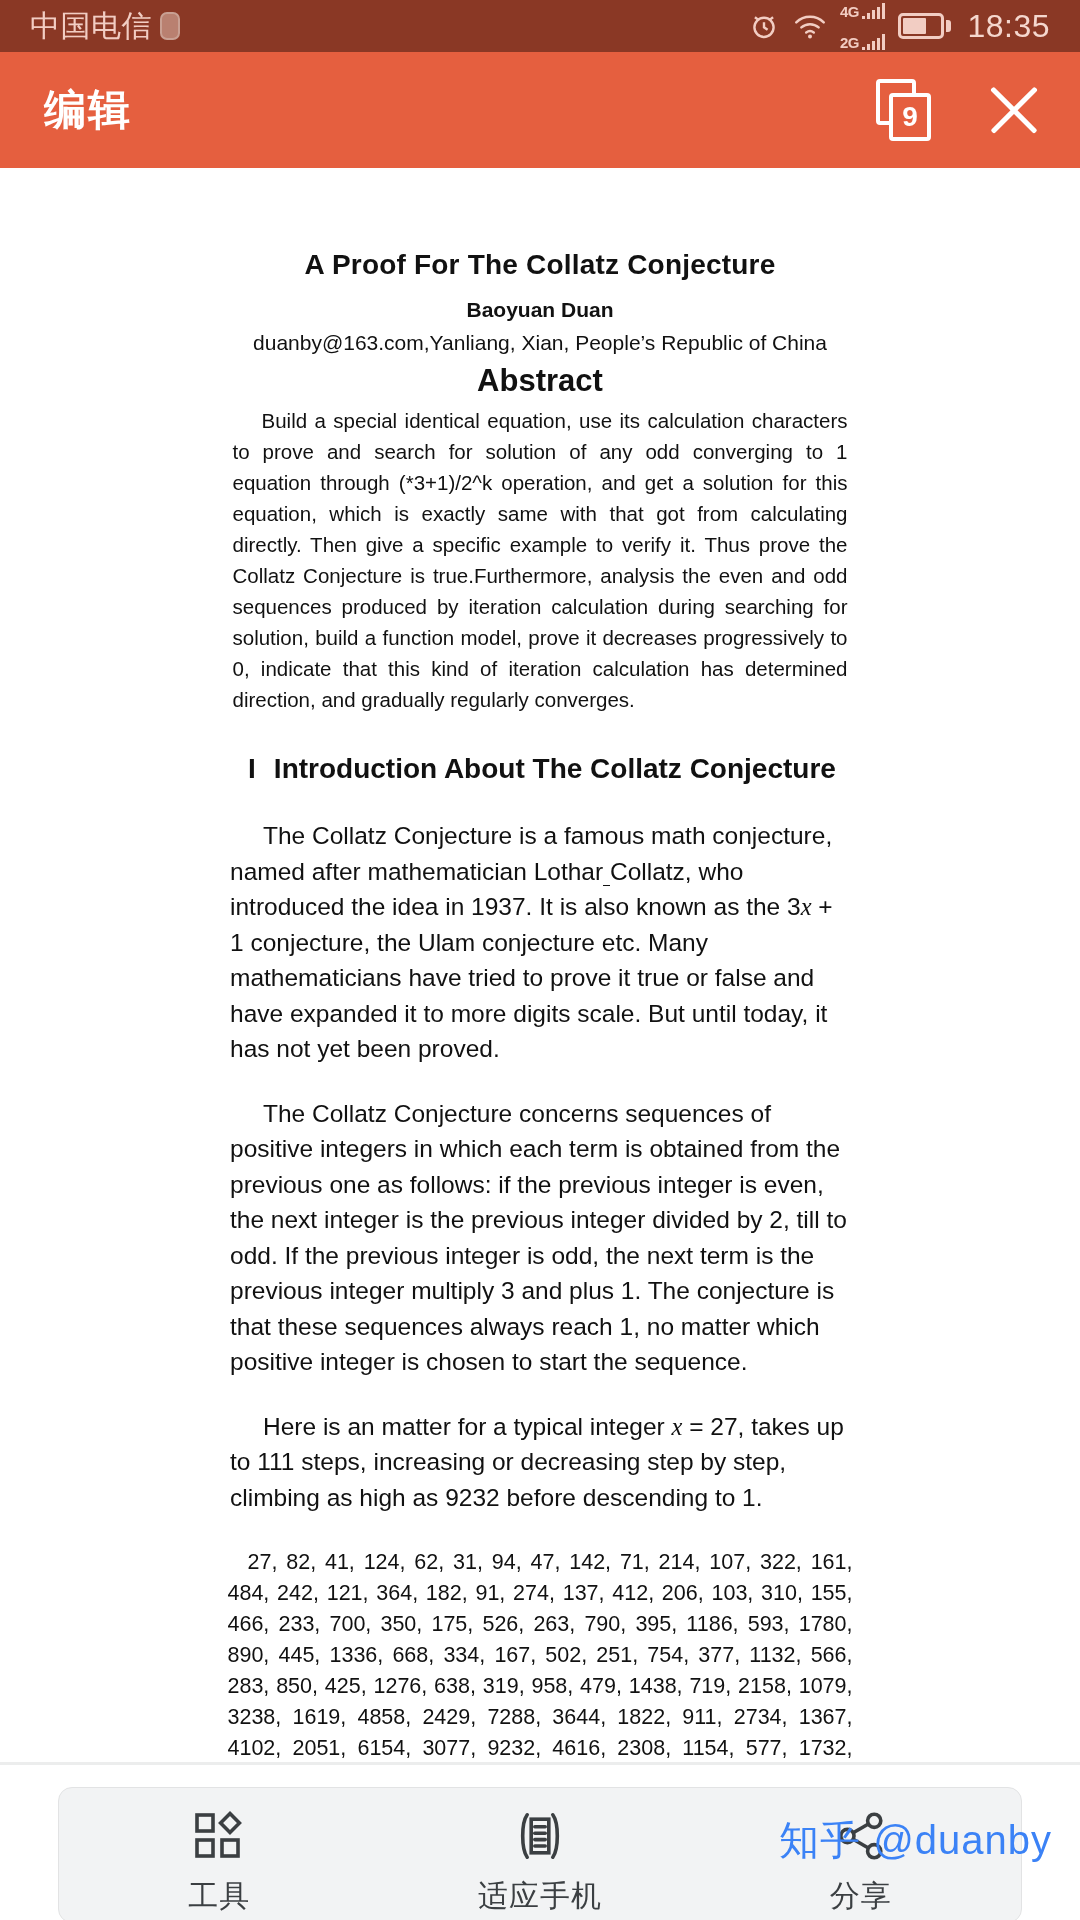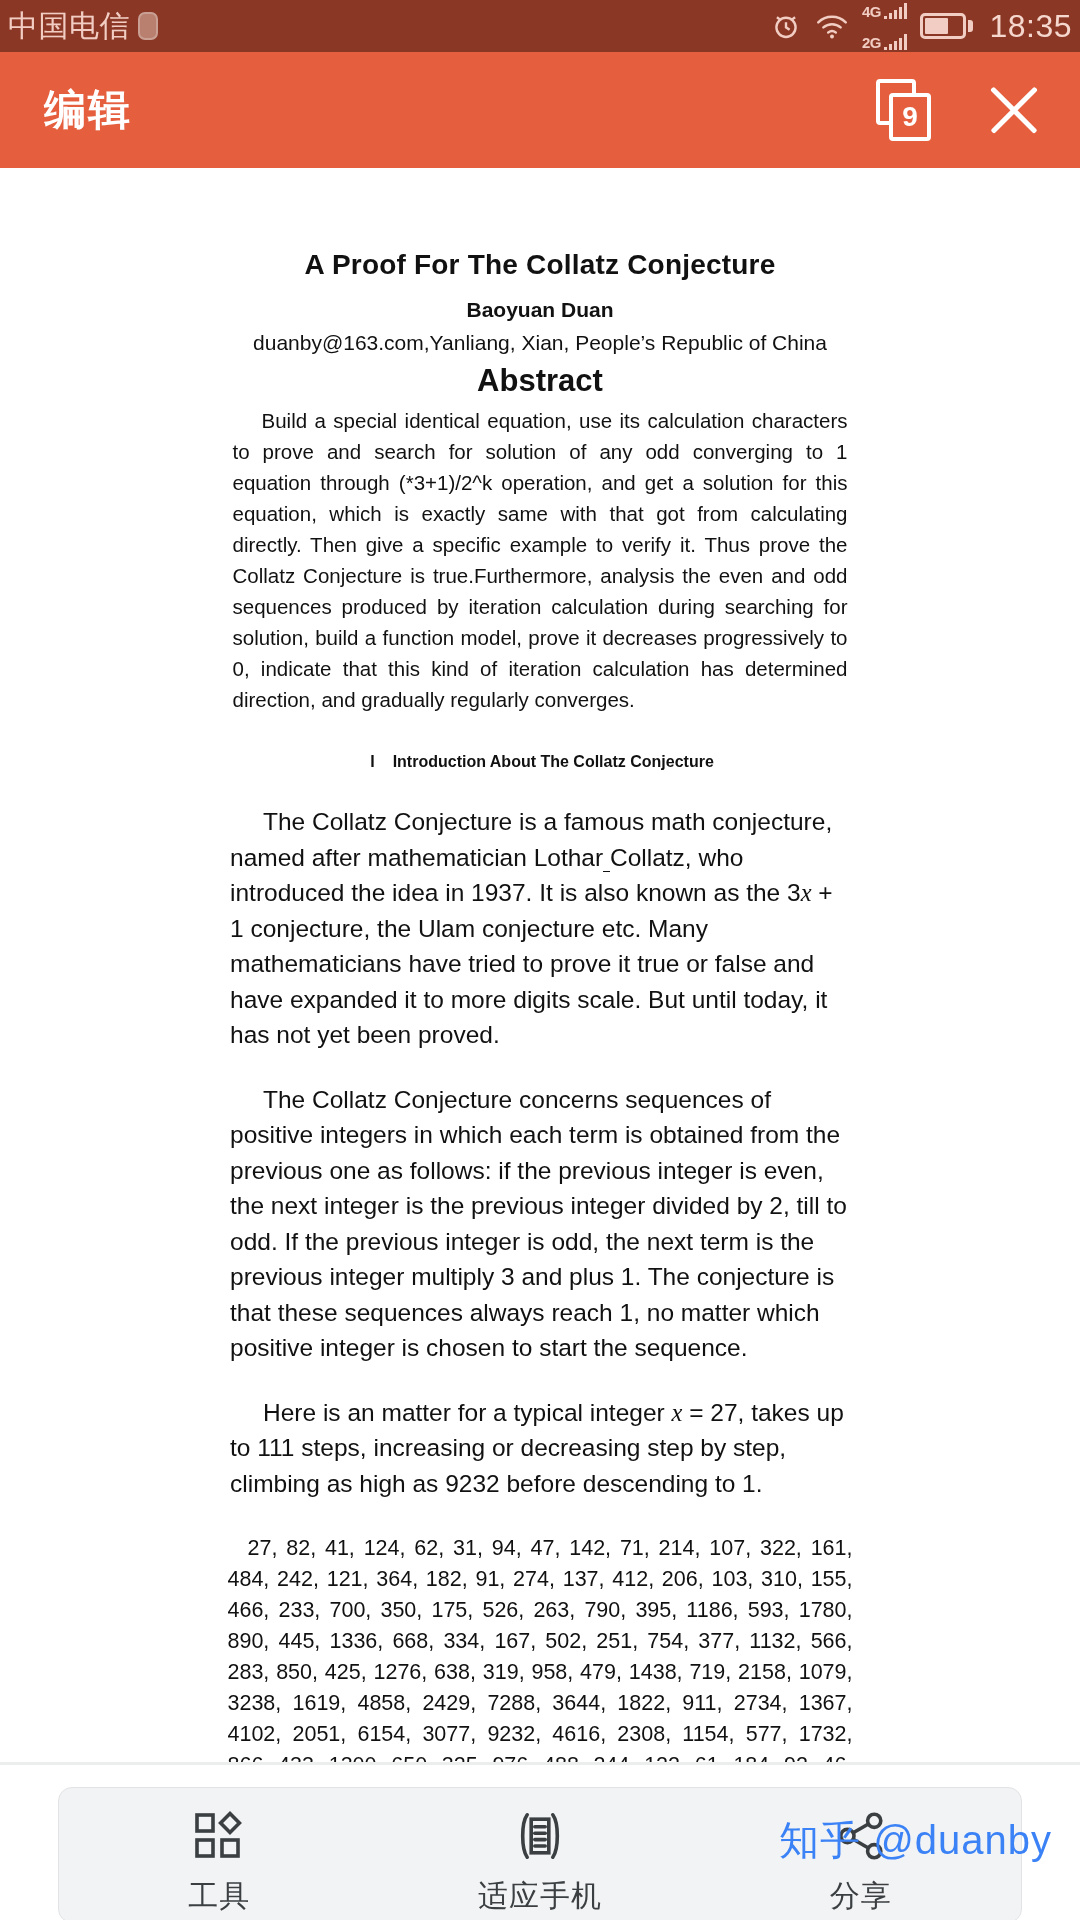--- a/index.html
+++ b/index.html
@@ -15,21 +15,21 @@
     position: relative;
   }
 
   
   .status-bar {
     height: 52px;
     background: #8a3825;
     display: flex;
     align-items: center;
     justify-content: space-between;
-    padding: 0 8px;
+    padding: 0 30px;
     box-sizing: border-box;
   }
   .carrier-group {
     display: flex;
     align-items: center;
     gap: 8px;
   }
   .carrier-text {
     color: #f2cdc3;
     font-size: 30px;
@@ -227,21 +227,21 @@
   .abstract-body {
     font-size: 20.5px;
     line-height: 31px;
     text-align: justify;
     margin: 6px auto 0 auto;
     width: 615px;
     text-indent: 29px;
   }
   .section-head {
     text-align: center;
-    font-size: 16px;
+    font-size: 28px;
     font-weight: bold;
     margin: 38px 0 0 4px;
   }
   .section-head .numeral {
     display: inline-block;
     margin-right: 18px;
   }
   .body-para {
     font-size: 24.5px;
     line-height: 35.5px;

